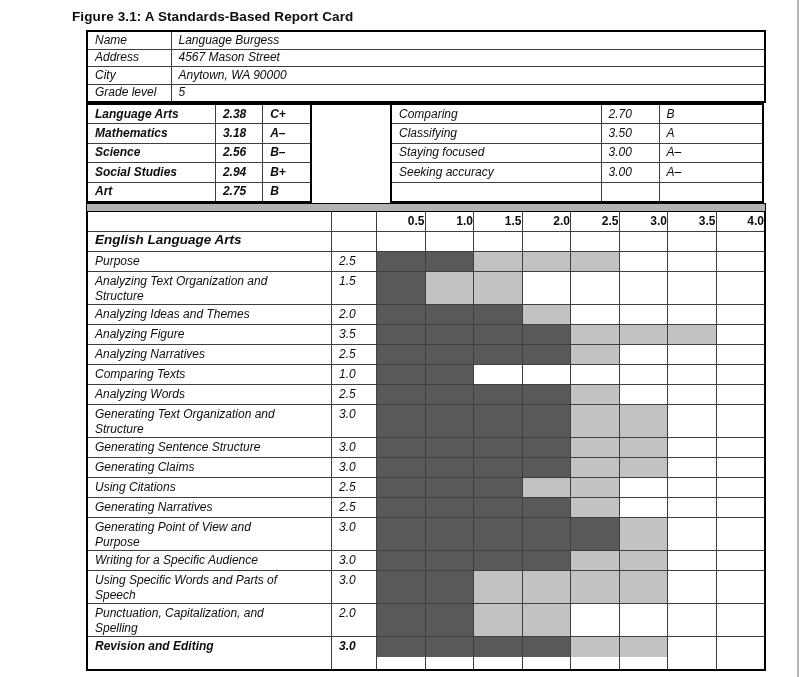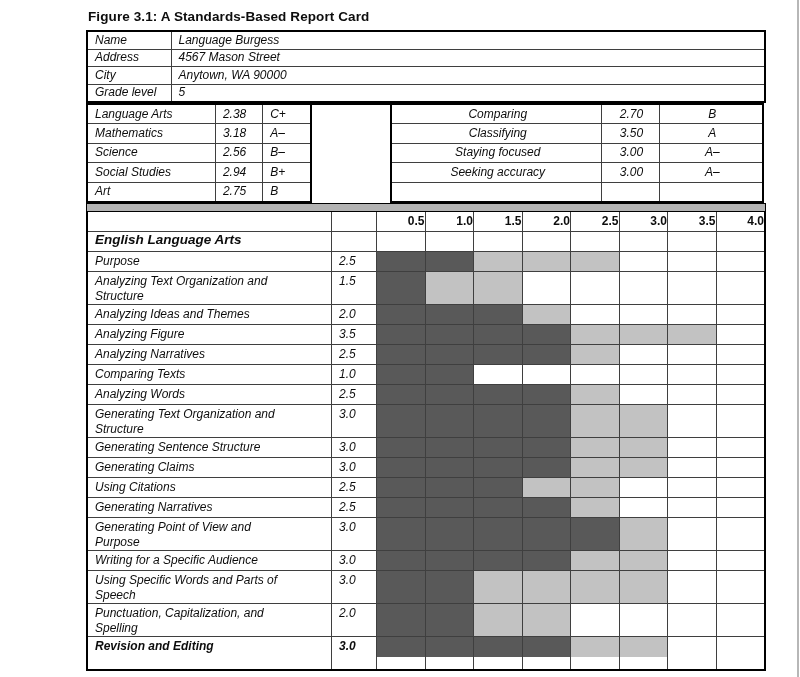--- a/index.html
+++ b/index.html
@@ -1,33 +1,33 @@
 <!DOCTYPE html>
 <html><head>
 <meta charset="utf-8">
 <style>
   html,body{margin:0;padding:0;}
   .page{position:relative;width:800px;height:677px;background:#ffffff;overflow:hidden;
         font-family:"Liberation Sans",sans-serif;color:#0d0d0d;}
   .screen-edge{position:absolute;right:1px;top:0;width:2px;height:677px;background:#b7b7b7;}
-  .title{position:absolute;left:88px;top:9px;font-size:13.5px;font-weight:bold;letter-spacing:.1px;}
+  .title{position:absolute;left:72px;top:9px;font-size:13.5px;font-weight:bold;letter-spacing:.1px;}
   .doc{position:absolute;left:86px;top:30px;width:680px;}
 
   table{border-collapse:collapse;table-layout:fixed;}
   .info-table{width:680px;border:2px solid #000;}
   .info-table td{border:1px solid #3f3f3f;height:15.5px;font-size:12px;font-style:italic;
                  padding:0 4px 1px 7px;vertical-align:middle;overflow:hidden;}
 
   .grades{display:flex;width:680px;align-items:stretch;}
   .gt{border:2px solid #000;}
   .gt td{border:1px solid #3f3f3f;height:17.4px;font-size:12px;font-style:italic;
          padding:0 4px 1px 7px;vertical-align:middle;overflow:hidden;}
-  .gt-left{width:226px;}
+  .gt-left{width:226px;font-weight:bold;}
   .spacer{width:78px;border-top:2px solid #000;background:#fff;}
-  .gt-right{width:335px;text-align:center;}
+  .gt-right{width:335px;}
 
   .band{width:680px;height:9px;background:#b3b3b3;border:1px solid #000;box-sizing:border-box;}
 
   .chart{width:680px;border:2px solid #000;border-top:0;box-sizing:border-box;background:#fff;}
   .crow{display:flex;}
   .crow > div{box-sizing:border-box;border-right:1px solid #3f3f3f;border-bottom:1px solid #3f3f3f;}
   .crow > div:last-child{border-right:0;}
   .crow:last-child > div{border-bottom:0;font-weight:bold;}
   .c-name{width:244px;font-size:12px;font-style:italic;padding:2px 10px 0 7px;
           line-height:14.8px;white-space:pre-line;overflow:hidden;}

